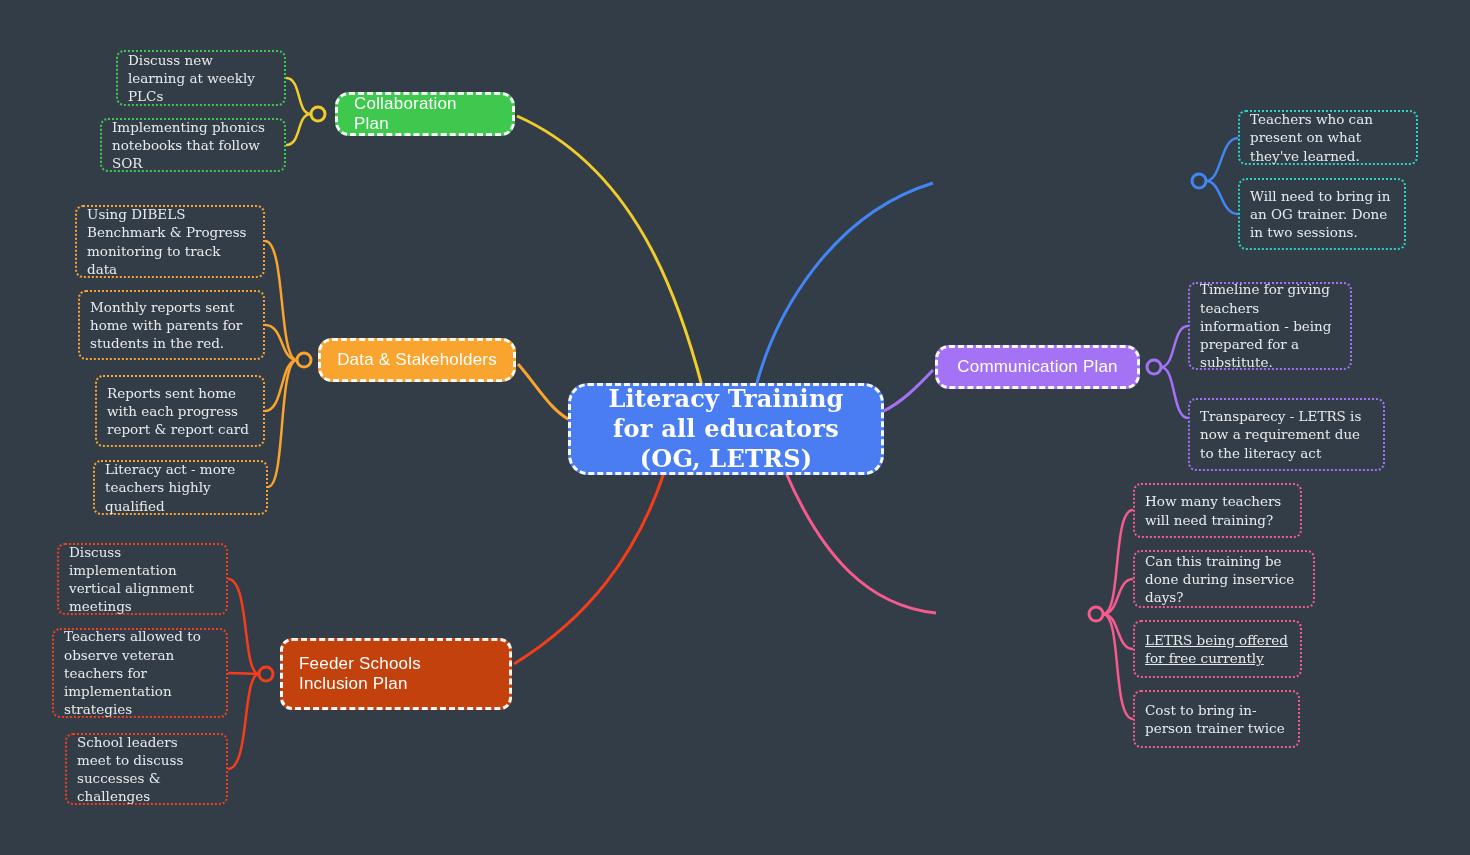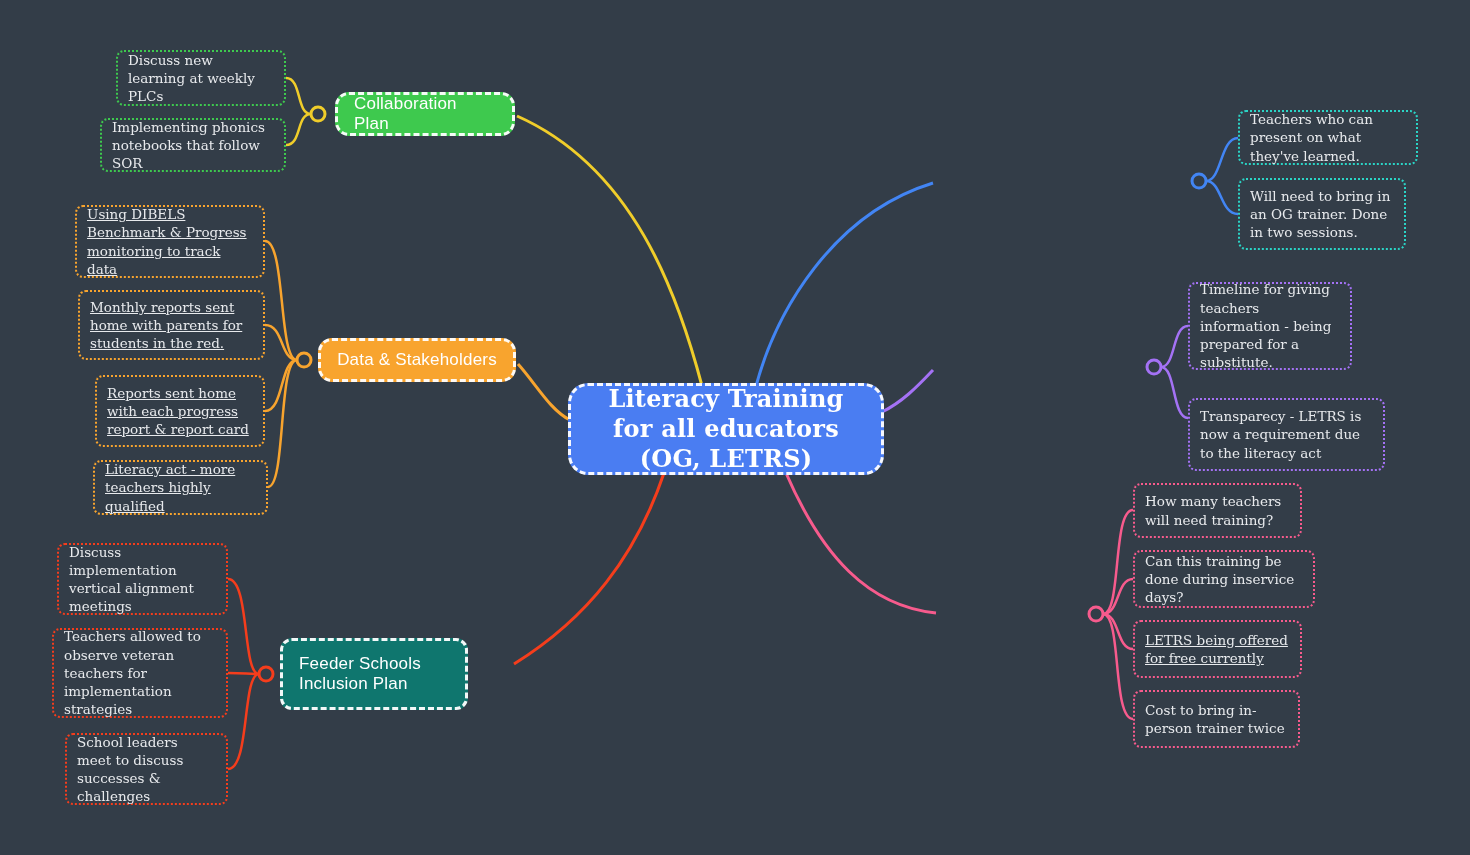--- a/index.html
+++ b/index.html
@@ -11,28 +11,28 @@
         box-sizing:border-box;padding:6px 16px;}
   .node .lbl{font-size:17px;font-weight:500;letter-spacing:.2px;}
   .center-node{left:568px;top:383px;width:316px;height:92px;background:#4a7df2;
         border-radius:20px;text-align:center;}
   .center-node .lbl{font-family:"DejaVu Serif",serif;font-weight:bold;font-size:24px;line-height:1.25;}
   .n-collab{left:335px;top:92px;width:180px;height:44px;background:#3ec94e;}
   .n-prof{left:935px;top:158px;width:250px;height:46px;background:#2bd4c6;}
   .n-data{left:318px;top:338px;width:198px;height:44px;background:#f8a42e;}
   .n-comm{left:935px;top:345px;width:205px;height:44px;background:#a472f5;}
   .n-budget{left:938px;top:592px;width:144px;height:44px;background:#f75b8d;}
-  .n-feeder{left:280px;top:638px;width:188px;height:72px;background:#0f766e;
+  .n-feeder{left:280px;top:638px;width:232px;height:72px;background:#c2410c;
             justify-content:flex-start;text-align:left;border-radius:12px;}
   .child{position:absolute;box-sizing:border-box;border-radius:8px;padding:8px 10px;
          color:#e8eaed;font-family:"DejaVu Serif",serif;font-size:13.5px;line-height:1.35;
          display:flex;align-items:center;}
   .b-green{border:2px dotted #3ec94e;}
   .b-teal{border:2px dotted #2bd4c6;}
-  .b-orange{border:2px dotted #f8a42e;text-decoration:underline;}
+  .b-orange{border:2px dotted #f8a42e;}
   .b-purple{border:2px dotted #a472f5;}
   .b-pink{border:2px dotted #f75b8d;}
   .b-red{border:2px dotted #f53d1c;}
 </style>
 </head>
 <body>
 
 <div class="stage">
 
   <svg class="wires" viewBox="0 0 1470 855">
@@ -88,20 +88,23 @@
   <div class="child b-teal" style="left:1238px;top:178px;width:168px;height:72px;">Will need to bring in an OG trainer. Done in two sessions.</div>
 
   <div class="node n-data">
     <span class="lbl">Data &amp; Stakeholders</span>
   </div>
   <div class="child b-orange" style="left:75px;top:205px;width:190px;height:73px;">Using DIBELS Benchmark &amp; Progress monitoring to track data</div>
   <div class="child b-orange" style="left:78px;top:290px;width:187px;height:70px;">Monthly reports sent home with parents for students in the red.</div>
   <div class="child b-orange" style="left:95px;top:375px;width:170px;height:72px;">Reports sent home with each progress report &amp; report card</div>
   <div class="child b-orange" style="left:93px;top:460px;width:175px;height:55px;">Literacy act - more teachers highly qualified</div>
 
+  <div class="node n-comm">
+    <span class="lbl">Communication Plan</span>
+  </div>
   <div class="child b-purple" style="left:1188px;top:282px;width:164px;height:88px;">Timeline for giving teachers information - being prepared for a substitute.</div>
   <div class="child b-purple" style="left:1188px;top:398px;width:197px;height:73px;">Transparecy - LETRS is now a requirement due to the literacy act</div>
 
   <div class="child b-pink" style="left:1133px;top:483px;width:169px;height:55px;">How many teachers will need training?</div>
   <div class="child b-pink" style="left:1133px;top:550px;width:182px;height:58px;">Can this training be done during inservice days?</div>
   <div class="child b-pink" style="left:1133px;top:620px;width:169px;height:58px;text-decoration:underline;">LETRS being offered for free currently</div>
   <div class="child b-pink" style="left:1133px;top:690px;width:167px;height:58px;">Cost to bring in-person trainer twice</div>
 
   <div class="node n-feeder">
     <span class="lbl">Feeder Schools Inclusion Plan</span>

